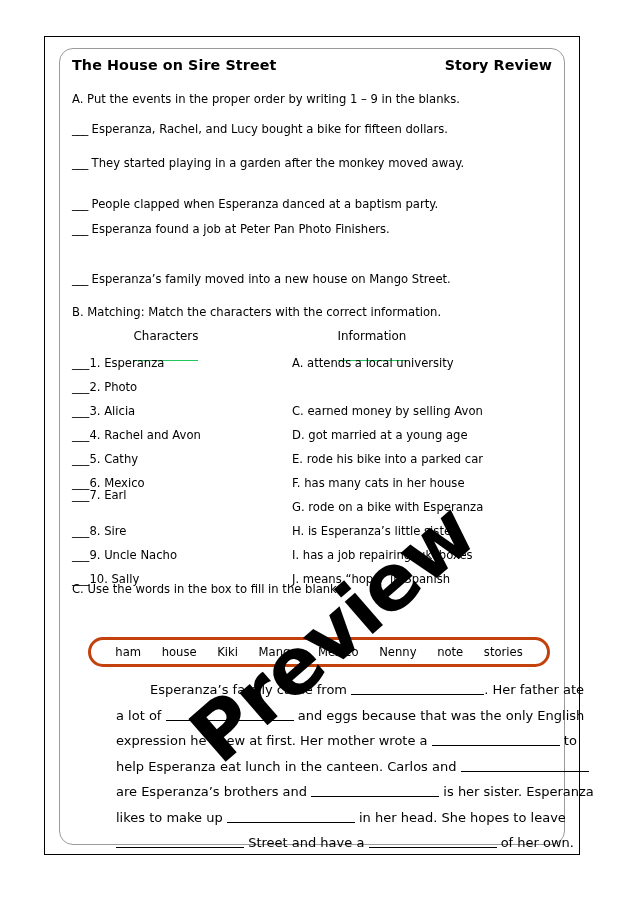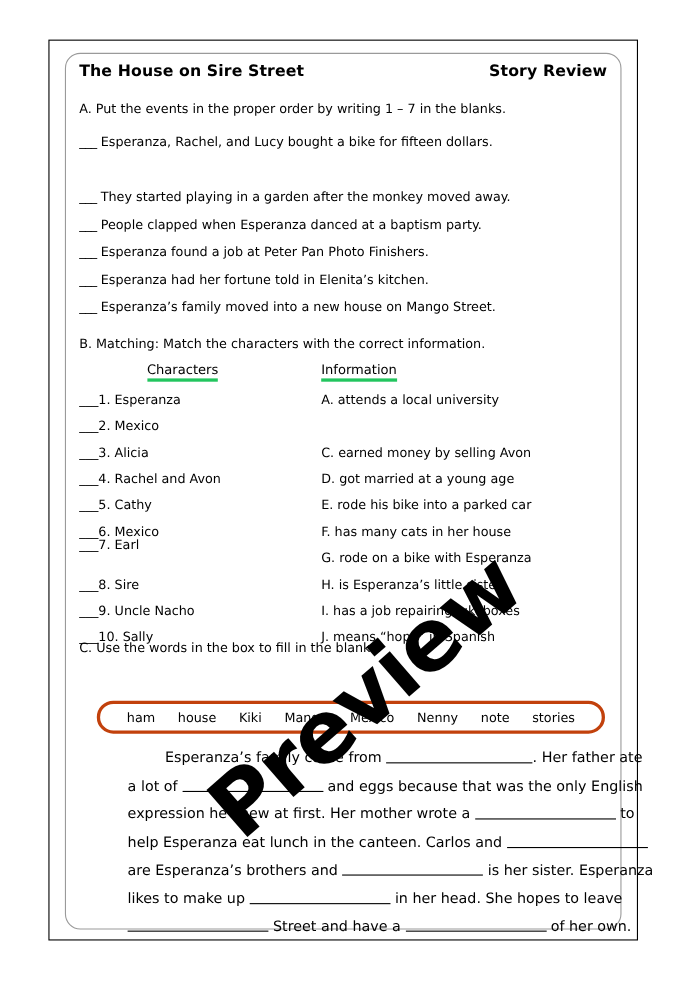--- a/index.html
+++ b/index.html
@@ -88,25 +88,26 @@
     top: 281px;
     width: 150px;
     text-align: center;
     font-size: 11.9px;
   }
   #b-head-info {
     position: absolute;
     left: 233px;
     top: 281px;
     width: 160px;
+    text-align: center;
     font-size: 11.9px;
   }
   #b-head-chars span, #b-head-info span {
-    border-bottom: 3px solid #22c55e;
-    padding-bottom: 1px;
+    border-bottom: 1px solid #22c55e;
+    padding-bottom: 17px;
   }
   .b-left {
     position: absolute;
     left: 13px;
     font-size: 11.6px;
     white-space: nowrap;
   }
   .b-right {
     position: absolute;
     left: 233px;
@@ -176,58 +177,54 @@
 <div id="outer-frame"></div>
 <div id="inner-frame"></div>
 
 <div id="sheet">
 
   <div id="header">
     <div class="h-title">The House on Sire Street</div>
     <div class="h-right">Story Review</div>
   </div>
 
-  <div class="sec-intro" style="top:44px">A. Put the events in the proper order by writing 1 – 7 in the blanks.</div>
+  <div class="sec-intro" style="top:44px">A. Put the events in the proper order by writing 1 – 9 in the blanks.</div>
 
   <div class="a-item" style="top:74px">
     <span class="blank">___</span>
     <span>Esperanza, Rachel, and Lucy bought a bike for fifteen dollars.</span>
   </div>
-  <div class="a-item" style="top:124px">
+  <div class="a-item" style="top:108px">
     <span class="blank">___</span>
     <span>They started playing in a garden after the monkey moved away.</span>
   </div>
   <div class="a-item" style="top:149px">
     <span class="blank">___</span>
     <span>People clapped when Esperanza danced at a baptism party.</span>
   </div>
   <div class="a-item" style="top:174px">
     <span class="blank">___</span>
     <span>Esperanza found a job at Peter Pan Photo Finishers.</span>
-  </div>
-  <div class="a-item" style="top:199px">
-    <span class="blank">___</span>
-    <span>Esperanza had her fortune told in Elenita’s kitchen.</span>
   </div>
   <div class="a-item" style="top:224px">
     <span class="blank">___</span>
     <span>Esperanza’s family moved into a new house on Mango Street.</span>
   </div>
 
   <div class="sec-intro" style="top:257px">B. Matching: Match the characters with the correct information.</div>
 
   <div id="b-head-chars">
     <span>Characters</span>
   </div>
   <div id="b-head-info">
     <span>Information</span>
   </div>
 
   <div class="b-left" style="top:308px">___1. Esperanza</div>
-  <div class="b-left" style="top:332px">___2. Mexico</div>
+  <div class="b-left" style="top:332px">___2. Photo</div>
   <div class="b-left" style="top:356px">___3. Alicia</div>
   <div class="b-left" style="top:380px">___4.   Rachel and Avon</div>
   <div class="b-left" style="top:404px">___5. Cathy</div>
   <div class="b-left" style="top:428px">___6. Mexico</div>
   <div class="b-left" style="top:440px">___7. Earl</div>
   <div class="b-left" style="top:476px">___8. Sire</div>
   <div class="b-left" style="top:500px">___9. Uncle Nacho</div>
   <div class="b-left" style="top:524px">___10. Sally</div>
 
   <div class="b-right" style="top:308px">A. attends a local university</div>

